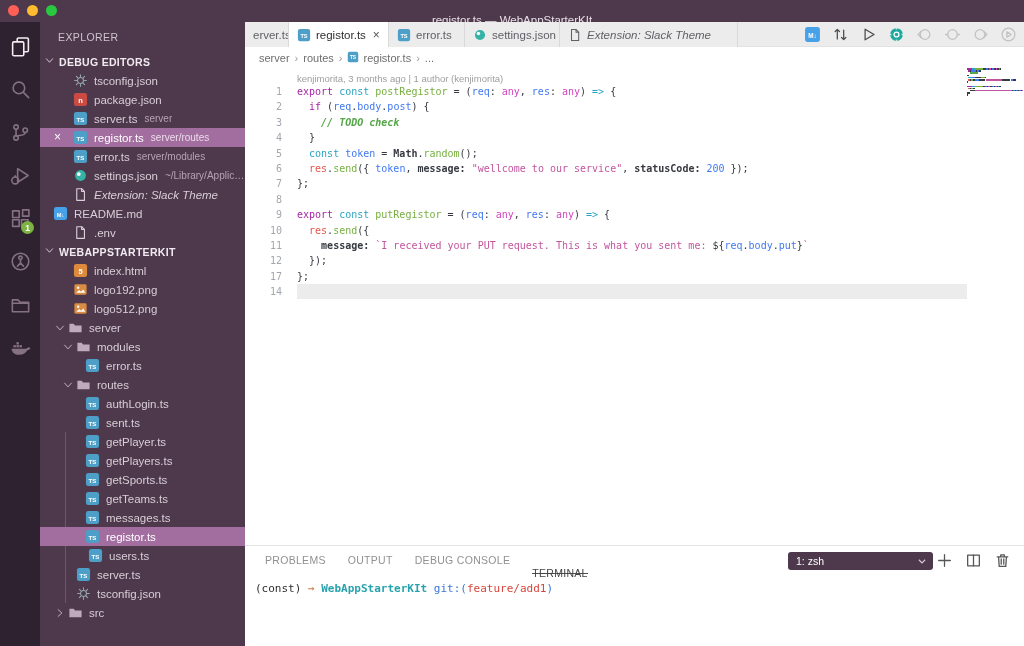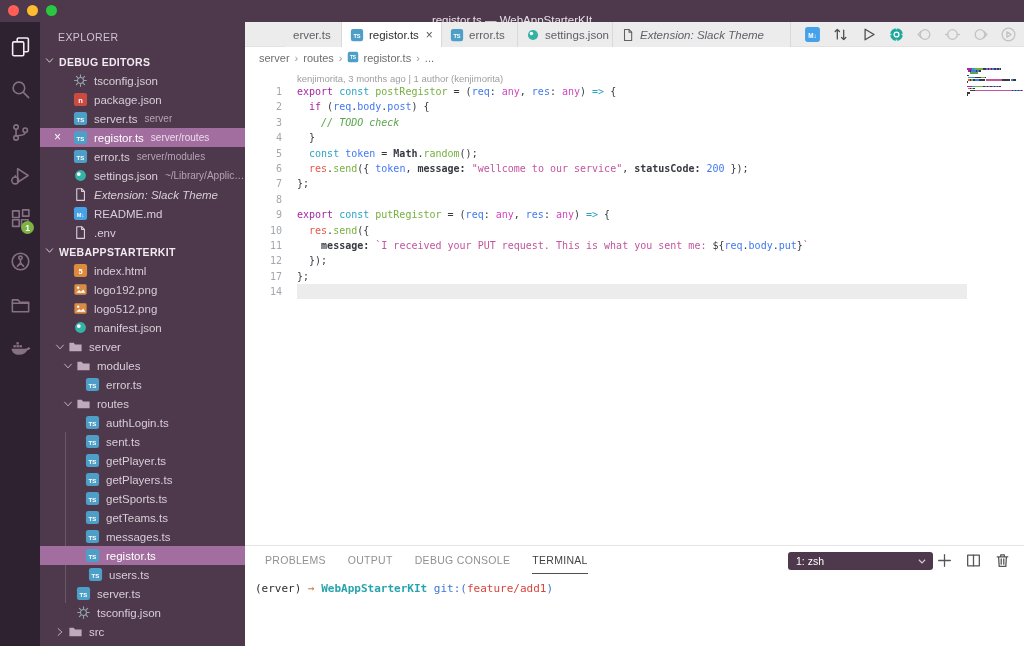--- a/index.html
+++ b/index.html
@@ -64,30 +64,30 @@
   .bc-item{display:flex;align-items:center;gap:4px;cursor:pointer;}
   .bc-item svg{width:12px;height:12px;}
   
   .editor{position:absolute;top:68px;left:245px;right:0;bottom:101px;background:#fff;overflow:hidden;}
   .codelens{height:16px;padding-left:52px;font-size:9.5px;color:#9e9e9e;display:flex;align-items:flex-end;cursor:pointer;}
   .code-line{display:flex;height:15.4px;line-height:15.4px;font-family:"DejaVu Sans Mono",monospace;font-size:10px;}
   .gutter{flex:0 0 52px;text-align:right;padding-right:15px;box-sizing:border-box;color:#a3a7ad;font-size:10px;}
   .lcontent{flex:1;white-space:pre;margin-right:57px;color:#383a42;}
   .code-line.currentline .lcontent{background:#ececec;}
   .t-pr,.t-cl{font-weight:bold;}
-  .t-cm{font-style:italic;}
+  .t-cm{font-style:italic;font-weight:bold;}
   .minimap{position:absolute;top:0;right:2px;width:55px;}
   .mm-line{height:2.2px;white-space:nowrap;font-size:0;}
   .mm-line span{display:inline-block;height:1.6px;vertical-align:top;}
   
   .panel{position:absolute;left:245px;right:0;bottom:0;height:101px;background:#fff;
          border-top:1px solid #e5e5e5;box-sizing:border-box;}
   .panel-tabs{display:flex;gap:22px;padding:8px 0 0 20px;height:20px;}
   .ptab{font-size:10.5px;letter-spacing:.3px;color:#919191;padding-bottom:4px;cursor:pointer;}
-  .ptab.active{color:#424242;border-bottom:1px solid #4f4f4f;}
+  .ptab.active{color:#424242;border-bottom:1px solid #4f4f4f;margin-top:13px;}
   .term-pill{position:absolute;left:543px;top:6px;width:145px;height:18px;background:var(--titlebar);
              border-radius:3px;color:#fff;font-size:10.5px;display:flex;align-items:center;
              padding:0 6px 0 8px;box-sizing:border-box;cursor:pointer;justify-content:space-between;}
   .term-pill svg{width:10px;height:10px;color:#d8cbd6;}
   .panel-actions{position:absolute;right:12px;top:6px;display:flex;gap:11px;}
   .pa{width:18px;height:18px;color:#565656;cursor:pointer;}
   .pa svg{width:17px;height:17px;}
   .term-body{padding:8px 0 0 10px;font-family:"DejaVu Sans Mono",monospace;font-size:11px;}
   .tp{color:#2e2e2e;} .ta{color:#cf7a44;} .tc{color:#27a3ad;font-weight:bold;}
   .tb{color:#3a77d8;} .tr{color:#d8453c;}
@@ -236,21 +236,21 @@
         </div>
         <div class="row italic" style="padding-left: 33px;">
           <span class="ic">
             <svg viewBox="0 0 16 16" fill="none" stroke="currentColor" stroke-width="1.2" stroke-linecap="round" stroke-linejoin="round">
               <path d="M4 1.8h5.2l3 3v9.4H4z"></path>
               <path d="M9.2 1.8v3h3"></path>
             </svg>
           </span>
           <span class="nm">Extension: Slack Theme</span>
         </div>
-        <div class="row" style="padding-left: 33px;">
+        <div class="row" style="padding-left: 13px;">
           <span class="ic">
             <svg viewBox="0 0 16 16">
               <rect x="1" y="1" width="14" height="14" rx="2.5" fill="#45a2e8"></rect>
               <text x="8" y="11.2" font-size="6" font-weight="bold" fill="#fff" text-anchor="middle" font-family="Liberation Sans, sans-serif">M↓</text>
             </svg>
           </span>
           <span class="nm">README.md</span>
         </div>
         <div class="row" style="padding-left: 33px;">
           <span class="ic">
@@ -291,29 +291,20 @@
         </div>
         <div class="row" style="padding-left: 33px;">
           <span class="ic">
             <svg viewBox="0 0 16 16">
               <rect x="1.5" y="2.5" width="13" height="11" rx="1.5" fill="#d98c43"></rect>
               <circle cx="5.5" cy="6" r="1.3" fill="#fff"></circle>
               <path d="M3.5 11.5l3-3 2 2 2.5-2.5 2 3.5z" fill="#fff"></path>
             </svg>
           </span>
           <span class="nm">logo512.png</span>
-        </div>
-        <div class="row" style="padding-left: 33px;">
-          <span class="ic">
-            <svg viewBox="0 0 16 16">
-              <circle cx="8" cy="8" r="5.8" fill="#35b2a6"></circle>
-              <circle cx="6.2" cy="6.4" r="2" fill="#fff"></circle>
-            </svg>
-          </span>
-          <span class="nm">manifest.json</span>
         </div>
         <div class="row" style="padding-left: 14px;">
           <span class="chev">
             <svg viewBox="0 0 16 16" fill="none" stroke="currentColor" stroke-width="1.2" stroke-linecap="round" stroke-linejoin="round">
               <polyline points="3.5,5.5 8,10.5 12.5,5.5"></polyline>
             </svg>
           </span>
           <span class="ic">
             <svg viewBox="0 0 16 16">
               <path d="M1.5 13v-9h4.6l1.4 1.8h7v7.2z" fill="#bfa9bd"></path>
@@ -466,21 +457,21 @@
               <path d="M1.5 13v-9h4.6l1.4 1.8h7v7.2z" fill="#bfa9bd"></path>
             </svg>
           </span>
           <span class="nm">src</span>
         </div>
       </div>
   </div>
 
   <div class="tabbar">
     <div id="tabs" style="display:flex;">
-        <div class="tab" style="width: 57px; margin-left: 40px;">
+        <div class="tab" style="width: 44px;">
           <span class="tlabel">erver.ts</span>
         </div>
         <div class="tab active" style="width: 100px;">
           <span class="ic"><svg viewBox="0 0 16 16">
               <rect x="1" y="1" width="14" height="14" rx="2.5" fill="#4d9fc7"></rect>
               <text x="8" y="11.2" font-size="6.5" font-weight="bold" fill="#fff" text-anchor="middle" font-family="Liberation Sans, sans-serif">TS</text>
             </svg></span>
           <span class="tlabel">registor.ts</span>
           <span class="tclose">×</span>
         </div>
@@ -684,15 +675,15 @@
         <div class="pa"><svg viewBox="0 0 16 16" fill="none" stroke="currentColor" stroke-width="1.2" stroke-linecap="round" stroke-linejoin="round">
             <rect x="2.5" y="3" width="11" height="10"></rect>
             <line x1="8" y1="3" x2="8" y2="13"></line>
           </svg></div>
         <div class="pa"><svg viewBox="0 0 16 16" fill="none" stroke="currentColor" stroke-width="1.2" stroke-linecap="round" stroke-linejoin="round">
             <path d="M3 4.5h10M6.3 4.5V2.8h3.4v1.7M4.3 4.5l.6 9h6.2l.6-9"></path>
             <line x1="6.8" y1="6.5" x2="6.8" y2="11.5"></line>
             <line x1="9.2" y1="6.5" x2="9.2" y2="11.5"></line>
           </svg></div>
       </div>
-    <div class="term-body" id="term-body"><span class="tp">(erver) </span><span class="ta">→</span><span class="tp">  </span><span class="tc">WebAppStarterKIt</span><span class="tp"> </span><span class="tb">git:(</span><span class="tr">feature/add1</span><span class="tb">)</span></div>
+    <div class="term-body" id="term-body"><span class="tp">(const) </span><span class="ta">→</span><span class="tp">  </span><span class="tc">WebAppStarterKIt</span><span class="tp"> </span><span class="tb">git:(</span><span class="tr">feature/add1</span><span class="tb">)</span></div>
   </div>
 </div>
 
 </body></html>

